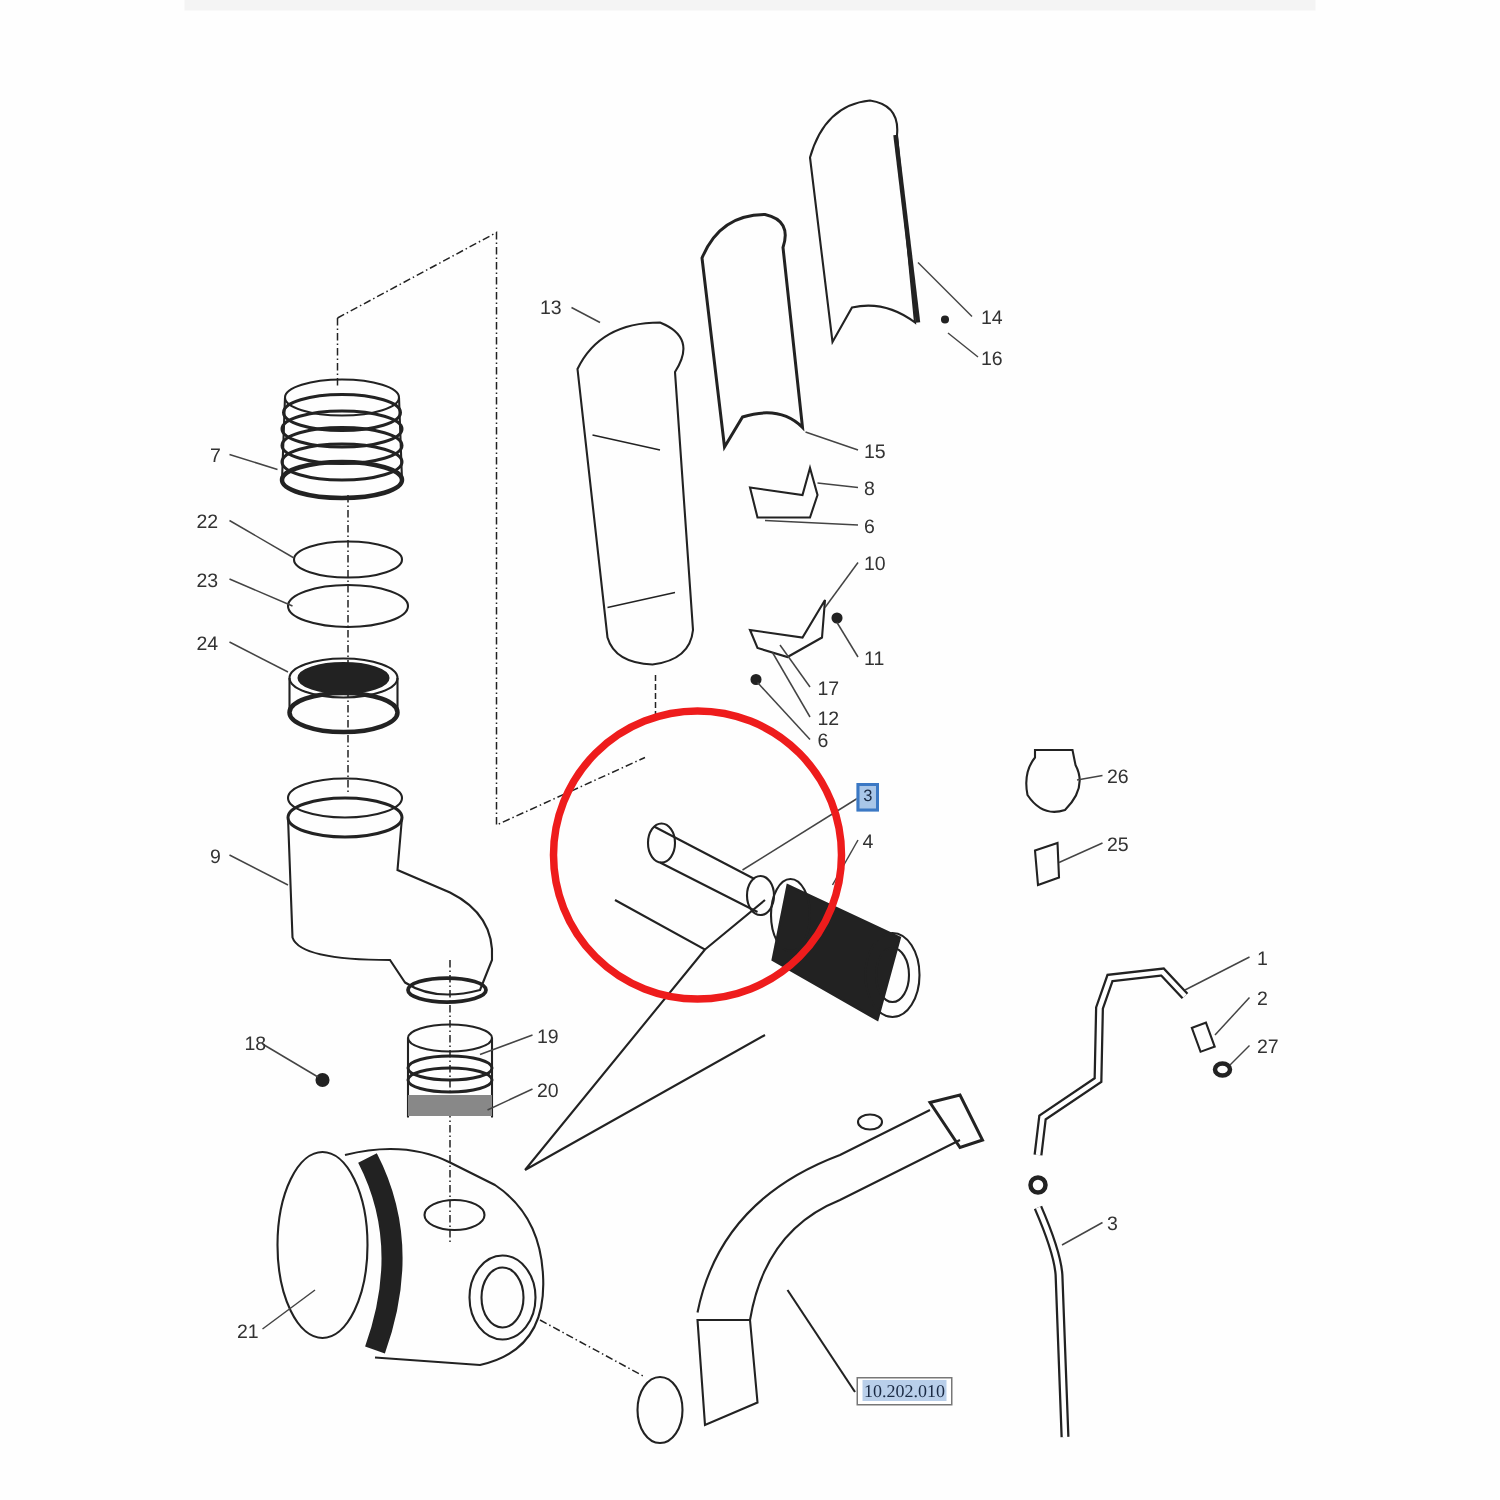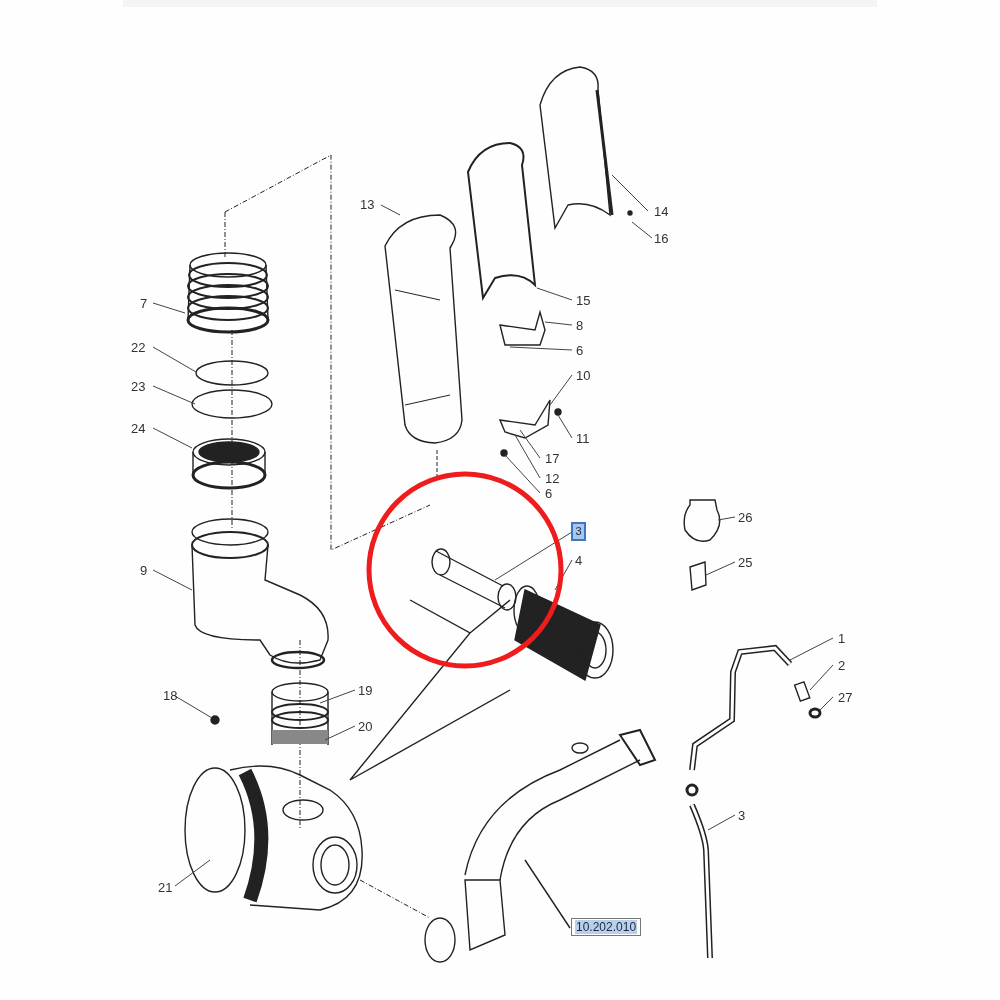--- a/index.html
+++ b/index.html
@@ -3,21 +3,21 @@
 <meta charset="utf-8">
 <style>
   html, body { margin:0; padding:0; background:#fefefe; }
   body { width:1000px; height:1000px; position:relative; overflow:hidden; font-family:"Liberation Sans", sans-serif; }
   .topbar { position:absolute; left:123px; top:0; width:754px; height:7px; background:#f4f4f4; }
   svg.diagram { position:absolute; left:0; top:0; }
   .lbl { font-family:"Liberation Sans", sans-serif; font-size:13px; fill:#333; }
   .callout { position:absolute; font-family:"Liberation Sans", sans-serif; font-size:12px; color:#1a2a44; }
   .sel-3 { left:571px; top:522px; width:11px; height:15px; border:2px solid #3b78c4; background:#a9c6e8; text-align:center; line-height:15px; font-size:11px; }
   .ref { left:571px; top:918px; padding:1px 3px; border:1px solid #777; background:#fff; }
-  .ref span { background:#b9cfea; padding:0 1px; }
+  .ref span { background:#b9cfea; padding:0 1px;font-family:Liberation Serif, serif; }
 </style>
 </head>
 <body>
 
 <div class="topbar"></div>
 
 <svg class="diagram" width="1000" height="1000" viewBox="0 0 1000 1000">
   <g fill="none" stroke="#222" stroke-width="1.4">
 
     <path d="M225,212 L331,155 L331,550 L430,505" stroke-dasharray="5,2,1,2" stroke-width="1"></path>

